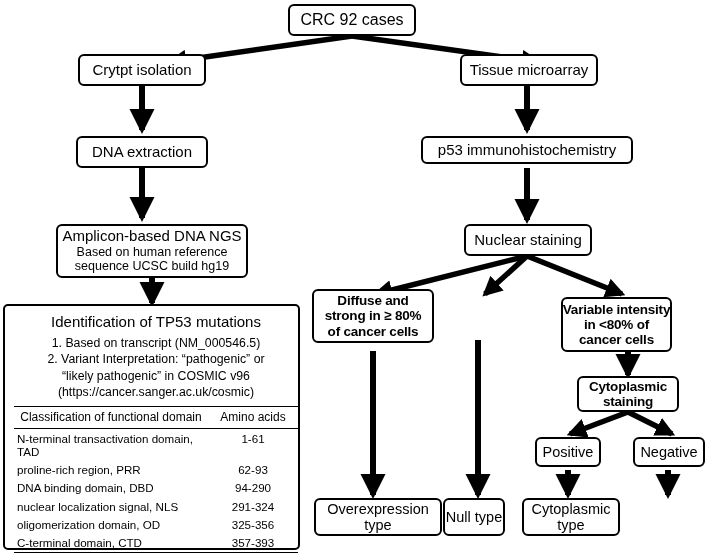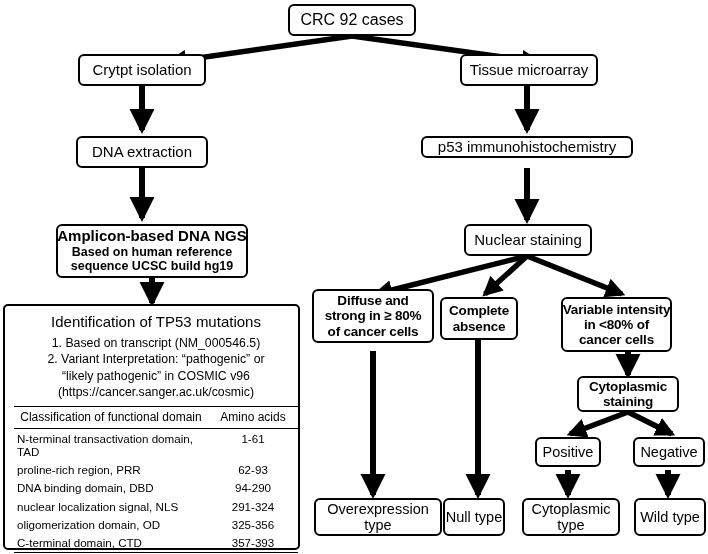--- a/index.html
+++ b/index.html
@@ -40,21 +40,21 @@
     line-height: 1.12;
     z-index: 2;
   }
   .node .line {
     display: block;
     white-space: nowrap;
   }
   .n-root     { font-size: 16px; }
   .n-proc     { font-size: 15px; }
   .n-procwide { font-size: 15px; }
-  .n-ngs      { font-size: 15px; padding: 2px 0; font-weight: bold; }
+  .n-ngs      { font-size: 15px; padding: 2px 0; }
   .n-ngs .sub { font-size: 12.5px; line-height: 1.15; }
   .n-cond     { font-size: 13.5px; font-weight: 600; letter-spacing: -0.2px; }
   .n-small    { font-size: 14.5px; }
   .n-out      { font-size: 14.5px; }
 
   
   #panel {
     position: absolute;
     box-sizing: border-box;
     border: 2.5px solid #000000;
@@ -159,38 +159,34 @@
   <div class="node n-ngs" style="left:56px; top:224px; width:192px; height:54px;">
     <span class="line">Amplicon-based DNA NGS</span>
     <span class="line sub">Based on human reference</span>
     <span class="line sub">sequence UCSC build hg19</span>
   </div>
 
   <div class="node n-proc" style="left:460px; top:54px; width:138px; height:32px;">
     <span class="line">Tissue microarray</span>
   </div>
 
-  <div class="node n-procwide" style="left:421px; top:136px; width:212px; height:22px;">
+  <div class="node n-procwide" style="left:421px; top:136px; width:212px; height:28px;">
     <span class="line">p53 immunohistochemistry</span>
   </div>
 
   <div class="node n-proc" style="left:464px; top:224px; width:128px; height:32px;">
     <span class="line">Nuclear staining</span>
   </div>
 
   <div class="node n-cond" style="left:312px; top:289px; width:122px; height:54px;">
     <span class="line">Diffuse and</span>
     <span class="line">strong in ≥ 80%</span>
     <span class="line">of cancer cells</span>
   </div>
 
-  <div class="node n-cond" style="left:440px; top:297px; width:78px; height:43px;">
-    <span class="line">Complete</span>
-    <span class="line">absence</span>
-  </div>
 
   <div class="node n-cond" style="left:561px; top:297px; width:111px; height:55px;">
     <span class="line">Variable intensity</span>
     <span class="line">in &lt;80% of</span>
     <span class="line">cancer cells</span>
   </div>
 
   <div class="node n-cond" style="left:577px; top:376px; width:102px; height:36px;">
     <span class="line">Cytoplasmic</span>
     <span class="line">staining</span>
@@ -211,23 +207,20 @@
 
   <div class="node n-out" style="left:443px; top:498px; width:62px; height:38px;">
     <span class="line">Null type</span>
   </div>
 
   <div class="node n-out" style="left:522px; top:498px; width:98px; height:38px;">
     <span class="line">Cytoplasmic</span>
     <span class="line">type</span>
   </div>
 
-  <div class="node n-out" style="left:634px; top:498px; width:72px; height:38px;">
-    <span class="line">Wild type</span>
-  </div>
 
   <div id="panel" style="left:3px; top:304px; width:297px; height:246px;">
     <div id="panel-title">Identification of TP53 mutations</div>
     <div id="panel-notes">
       <span class="note">1. Based on transcript (NM_000546.5)</span>
       <span class="note">2. Variant Interpretation: “pathogenic” or</span>
       <span class="note">“likely pathogenic” in COSMIC v96</span>
       <span class="note">(https://cancer.sanger.ac.uk/cosmic)</span>
     </div>
     <table id="domain-table">

